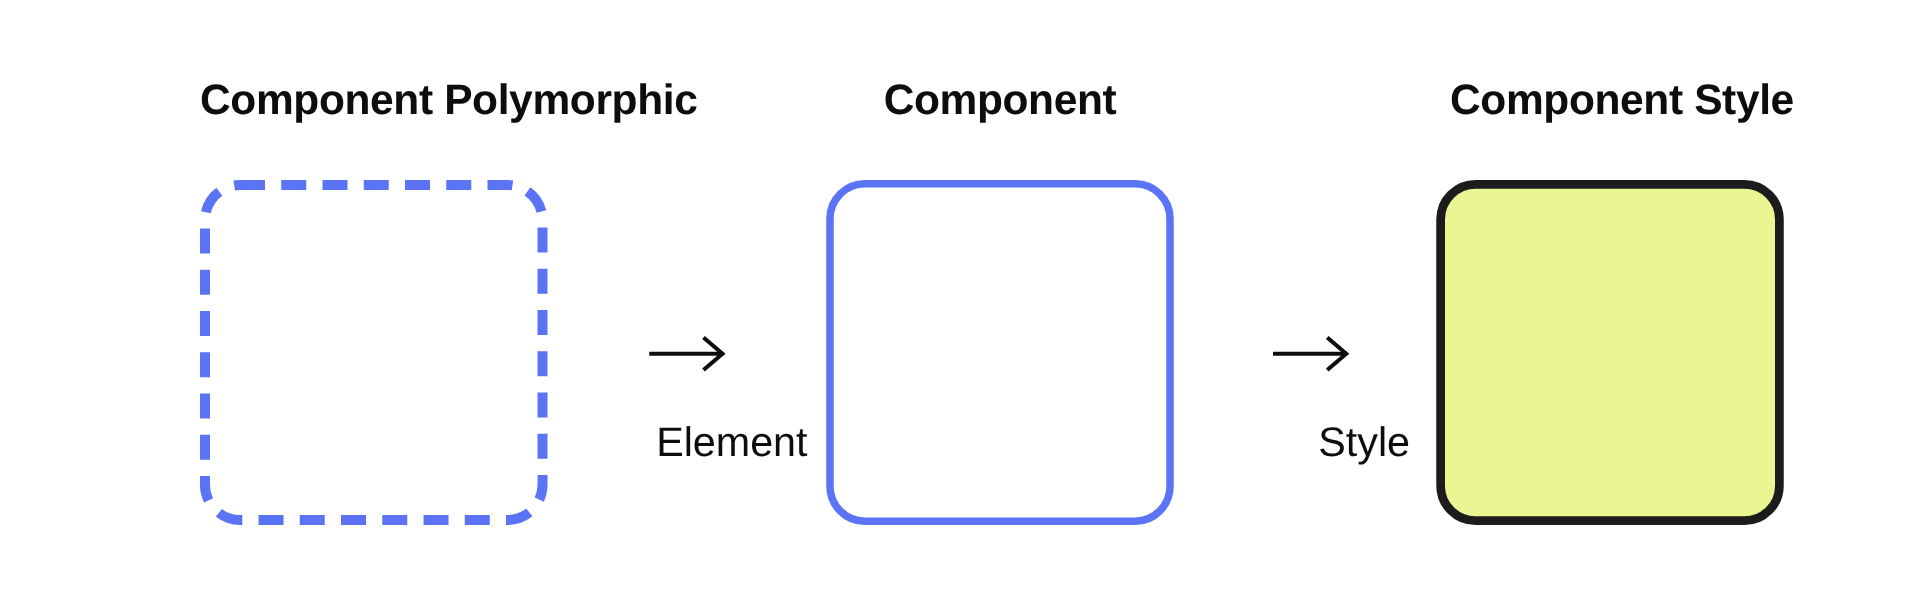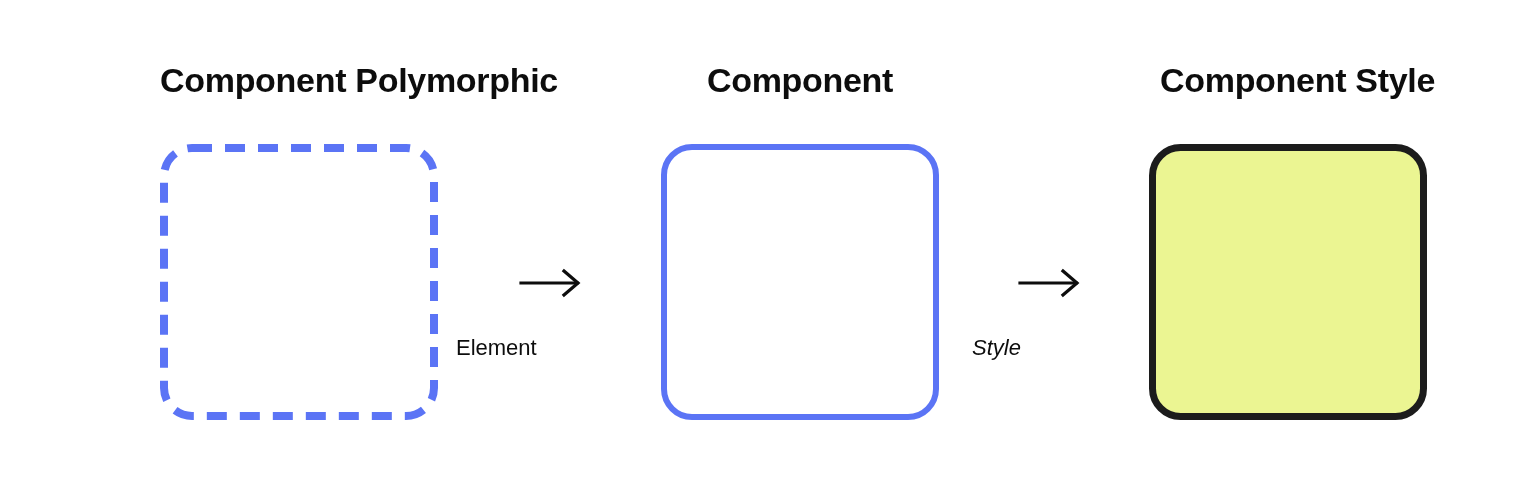--- a/index.html
+++ b/index.html
@@ -75,34 +75,34 @@
     display: block;
     width: 64px;
     height: 34px;
     overflow: visible;
   }
   .connector-label {
     position: absolute;
     top: 336px;
     left: 0;
     width: 100%;
-    text-align: left;
-    font-size: 22px;
+    text-align: right;
+    font-size: 33px;
     font-weight: normal;
     color: #0d0d0d;
     line-height: 1.1;
     white-space: nowrap;
   }
 
   
   .stage-1 { left: 160px;  width: 278px; }
   .stage-2 { left: 661px;  width: 278px; border-radius: 20px; }
   .stage-3 { left: 1160px; width: 256px; }
   .conn-1  { left: 456px;  width: 190px; }
-  .conn-2  { left: 972px;  width: 156px; font-style: italic; }
+  .conn-2  { left: 972px;  width: 156px; }
 </style>
 </head>
 <body>
 
 <div id="canvas">
 
   <div class="stage stage-1">
     <div class="stage-title">Component Polymorphic</div>
     <div class="stage-box">
       <svg class="box-svg" viewBox="0 0 278 276" xmlns="http://www.w3.org/2000/svg">

